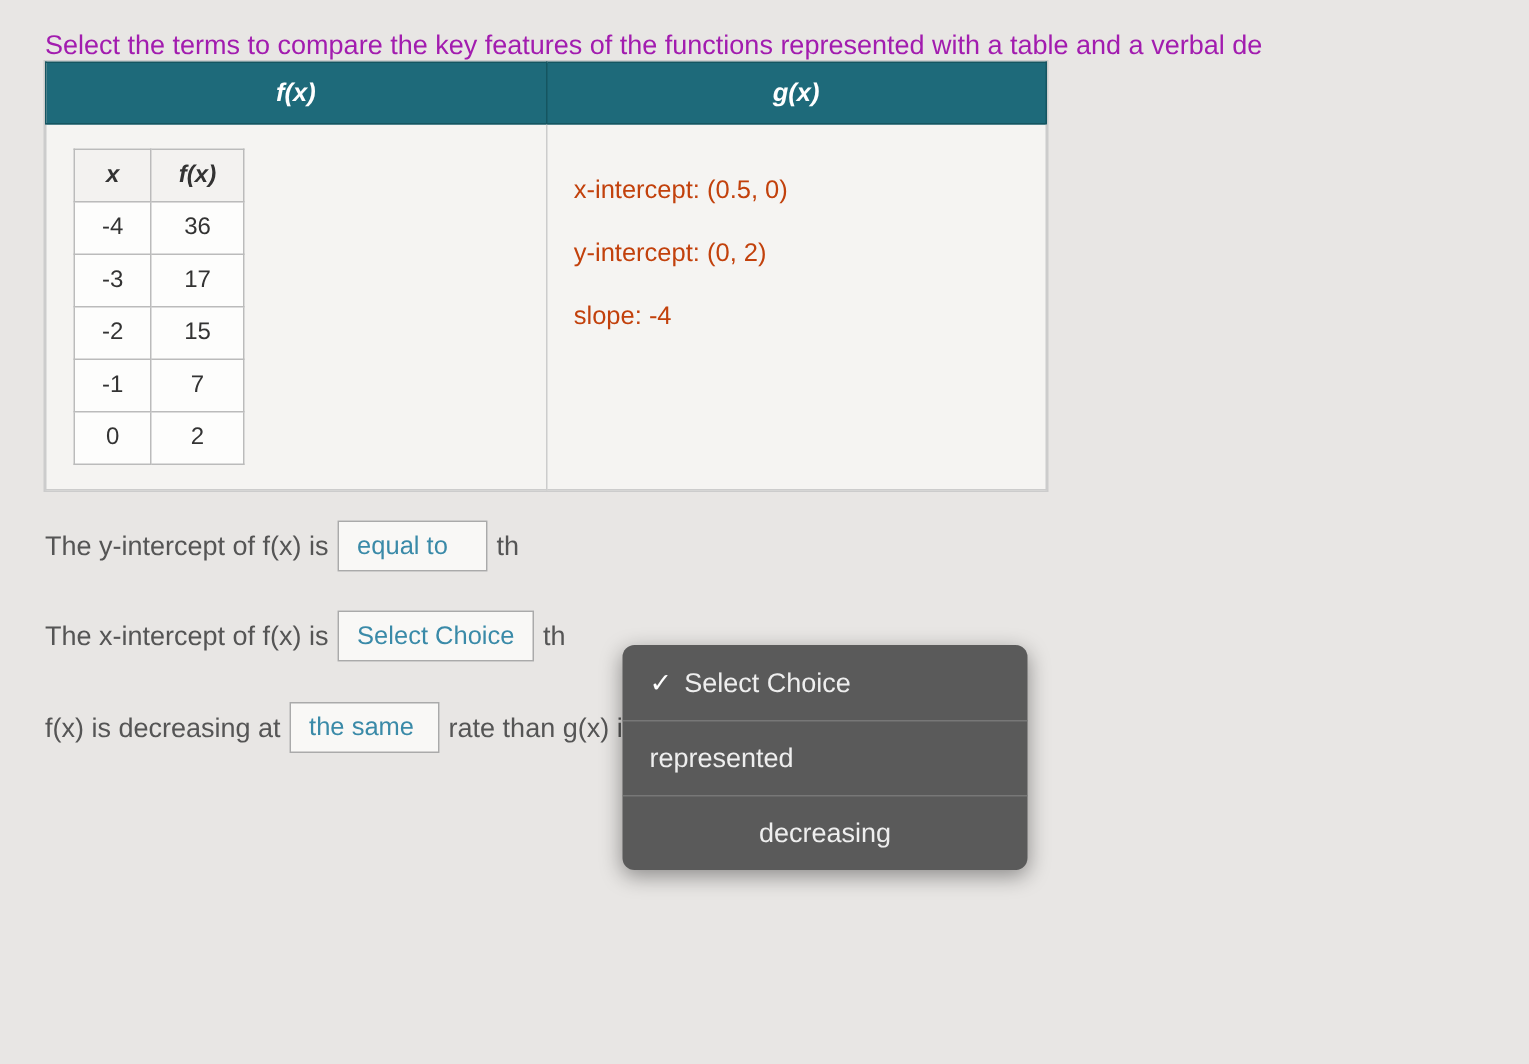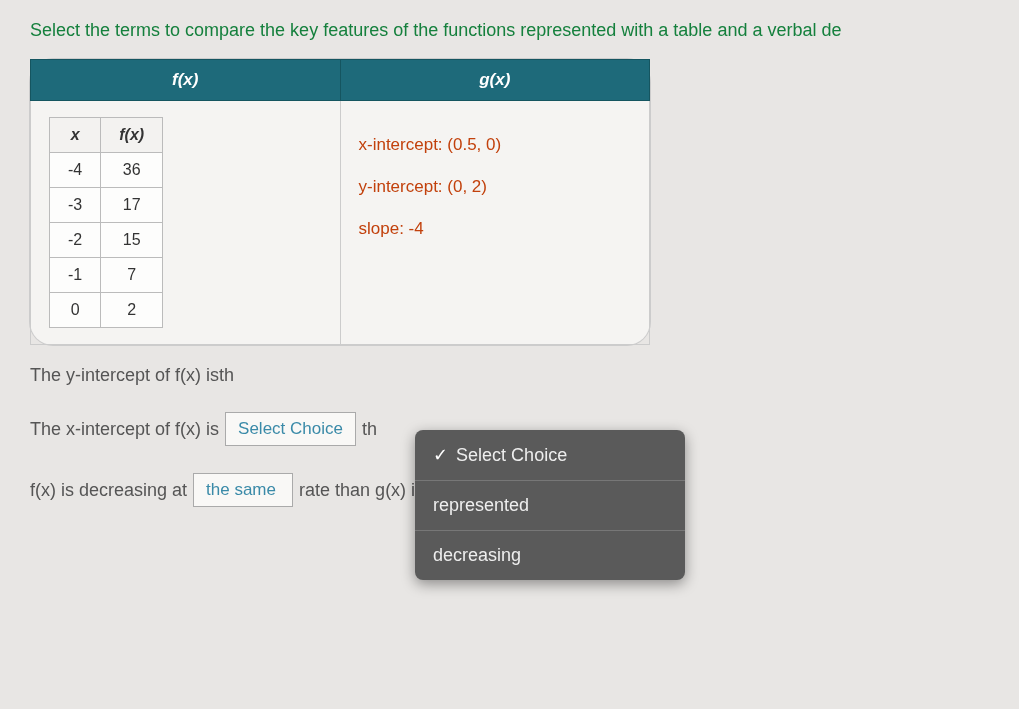--- a/index.html
+++ b/index.html
@@ -9,30 +9,28 @@
     width: 1019px;
     height: 709px;
     background: #e8e6e4;
     font-family: Arial, Helvetica, sans-serif;
     color: #3a3a3a;
     overflow: hidden;
     position: relative;
   }
   .prompt {
     font-size: 18px;
-    color: #15803d;
-    margin-bottom: 18px;
+    color: #a21caf;
     white-space: nowrap;
   }
   .compare-table {
     border-collapse: collapse;
-    width: 620px;
+    width: 668px;
     background: #f5f4f2;
     box-shadow: 0 0 0 1px #ccc;
-    border-radius: 23px;
   }
   .compare-table th {
     background: #1e6a7a;
     color: #fff;
     font-weight: bold;
     padding: 10px 0;
     font-size: 17px;
     font-style: italic;
     border: 1px solid #155560;
   }
@@ -101,21 +99,21 @@
     box-shadow: 0 4px 14px rgba(0,0,0,0.4);
     color: #eee;
     font-size: 18px;
     overflow: hidden;
     z-index: 10;
   }
   .dropdown .opt {
     padding: 14px 18px;
     border-bottom: 1px solid #777;
   }
-  .dropdown .opt:last-child { border-bottom: none; }
+  .dropdown .opt:last-child { border-bottom: none; text-align: center; }
   .dropdown .opt.sel::before {
     content: "✓";
     margin-right: 8px;
     color: #fff;
   }
 </style>
 </head>
 <body>
 
 <div class="prompt">Select the terms to compare the key features of the functions represented with a table and a verbal de</div>
@@ -162,20 +160,21 @@
       <div class="g-line">y-intercept: (0, 2)</div>
       <div class="g-line">slope: -4</div>
     </td>
   </tr>
 </tbody>
   </table>
 
 <div class="sentences">
   <div class="sent">
     <span class="txt">The y-intercept of f(x) is</span>
+    <span class="choice-box">equal to</span>
     <span class="txt">th</span>
   </div>
   <div class="sent">
     <span class="txt">The x-intercept of f(x) is</span>
     <span class="choice-box">Select Choice</span>
     <span class="txt">th</span>
   </div>
   <div class="sent">
     <span class="txt">f(x) is decreasing at</span>
     <span class="choice-box">the same</span>

